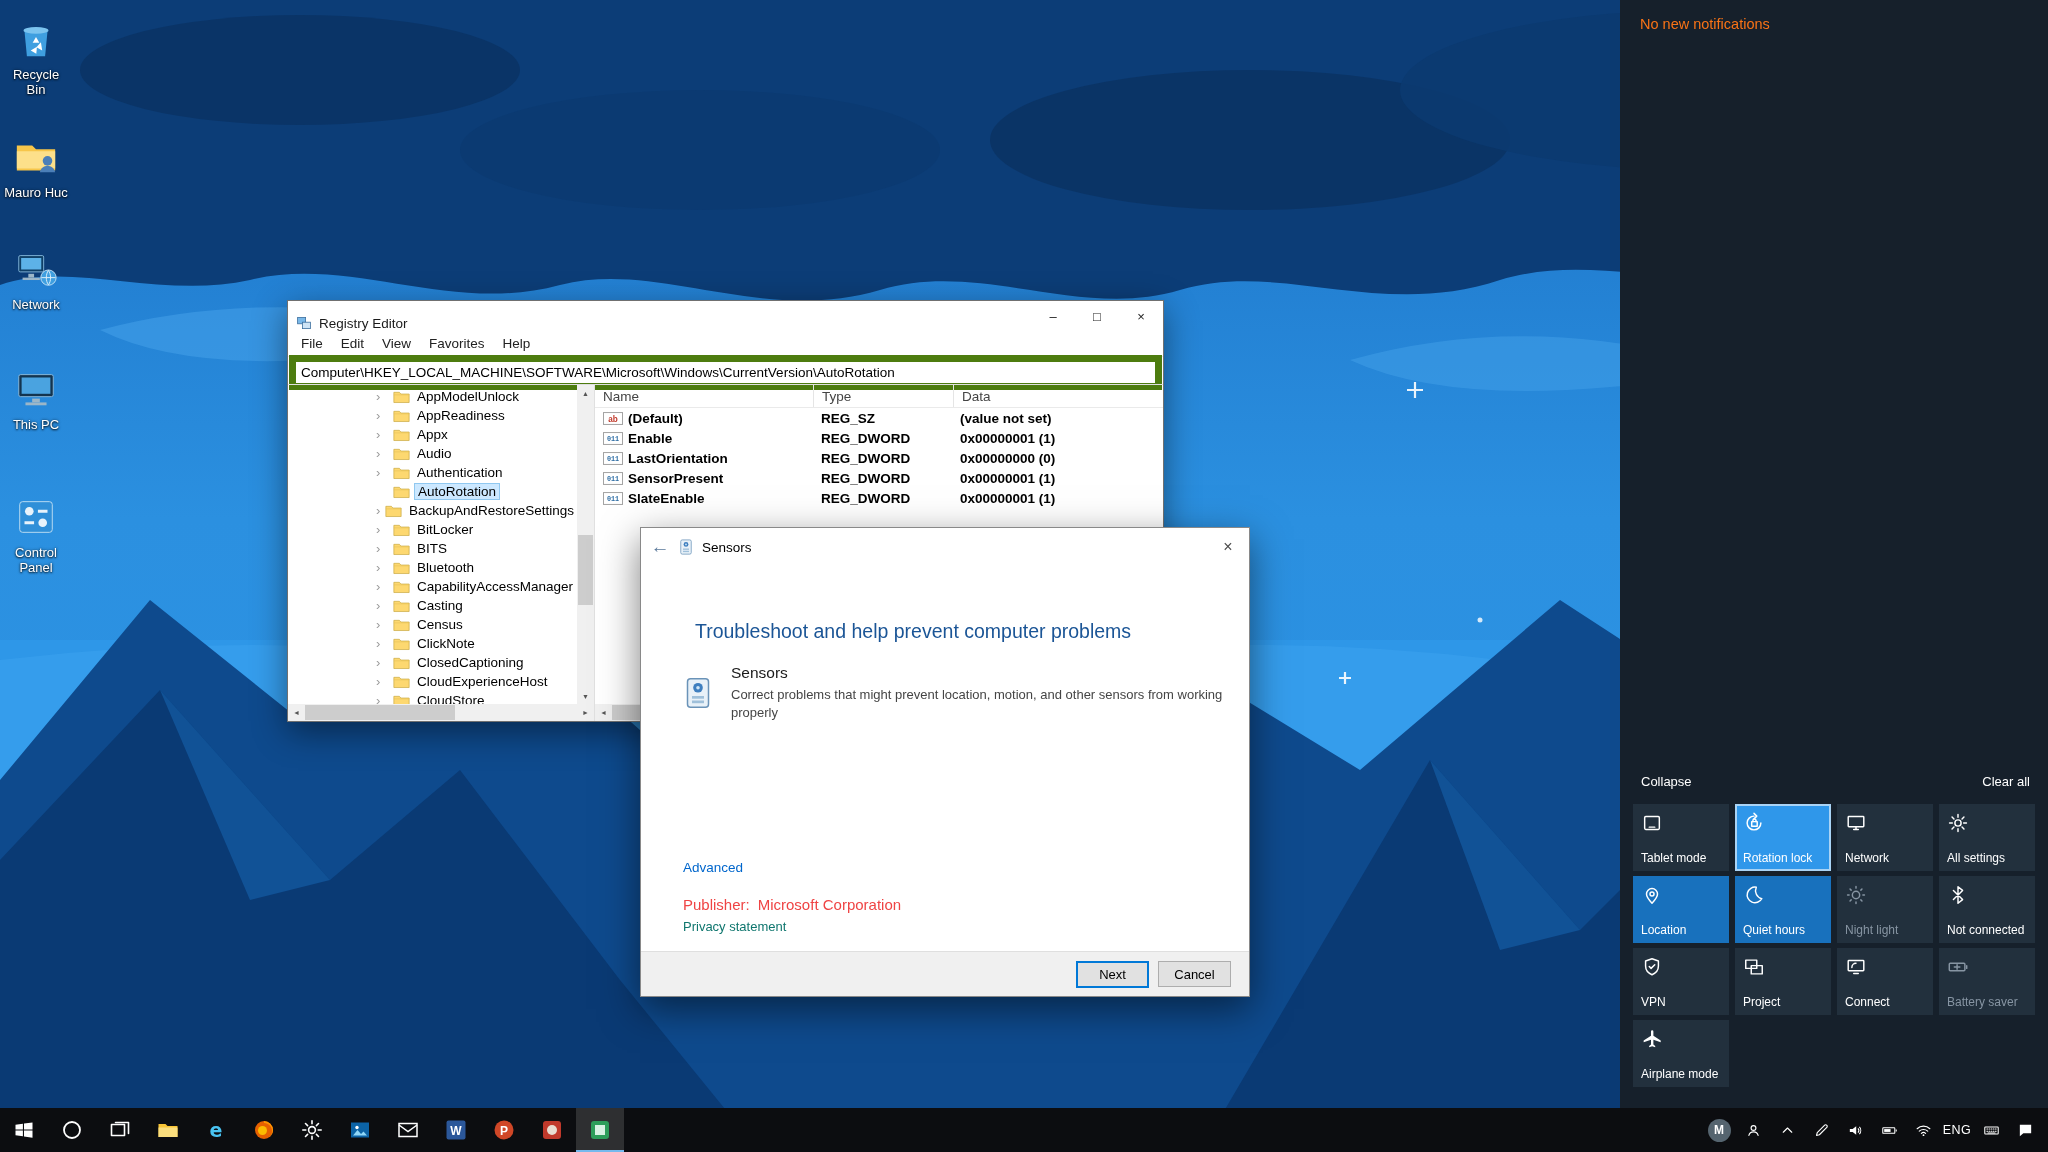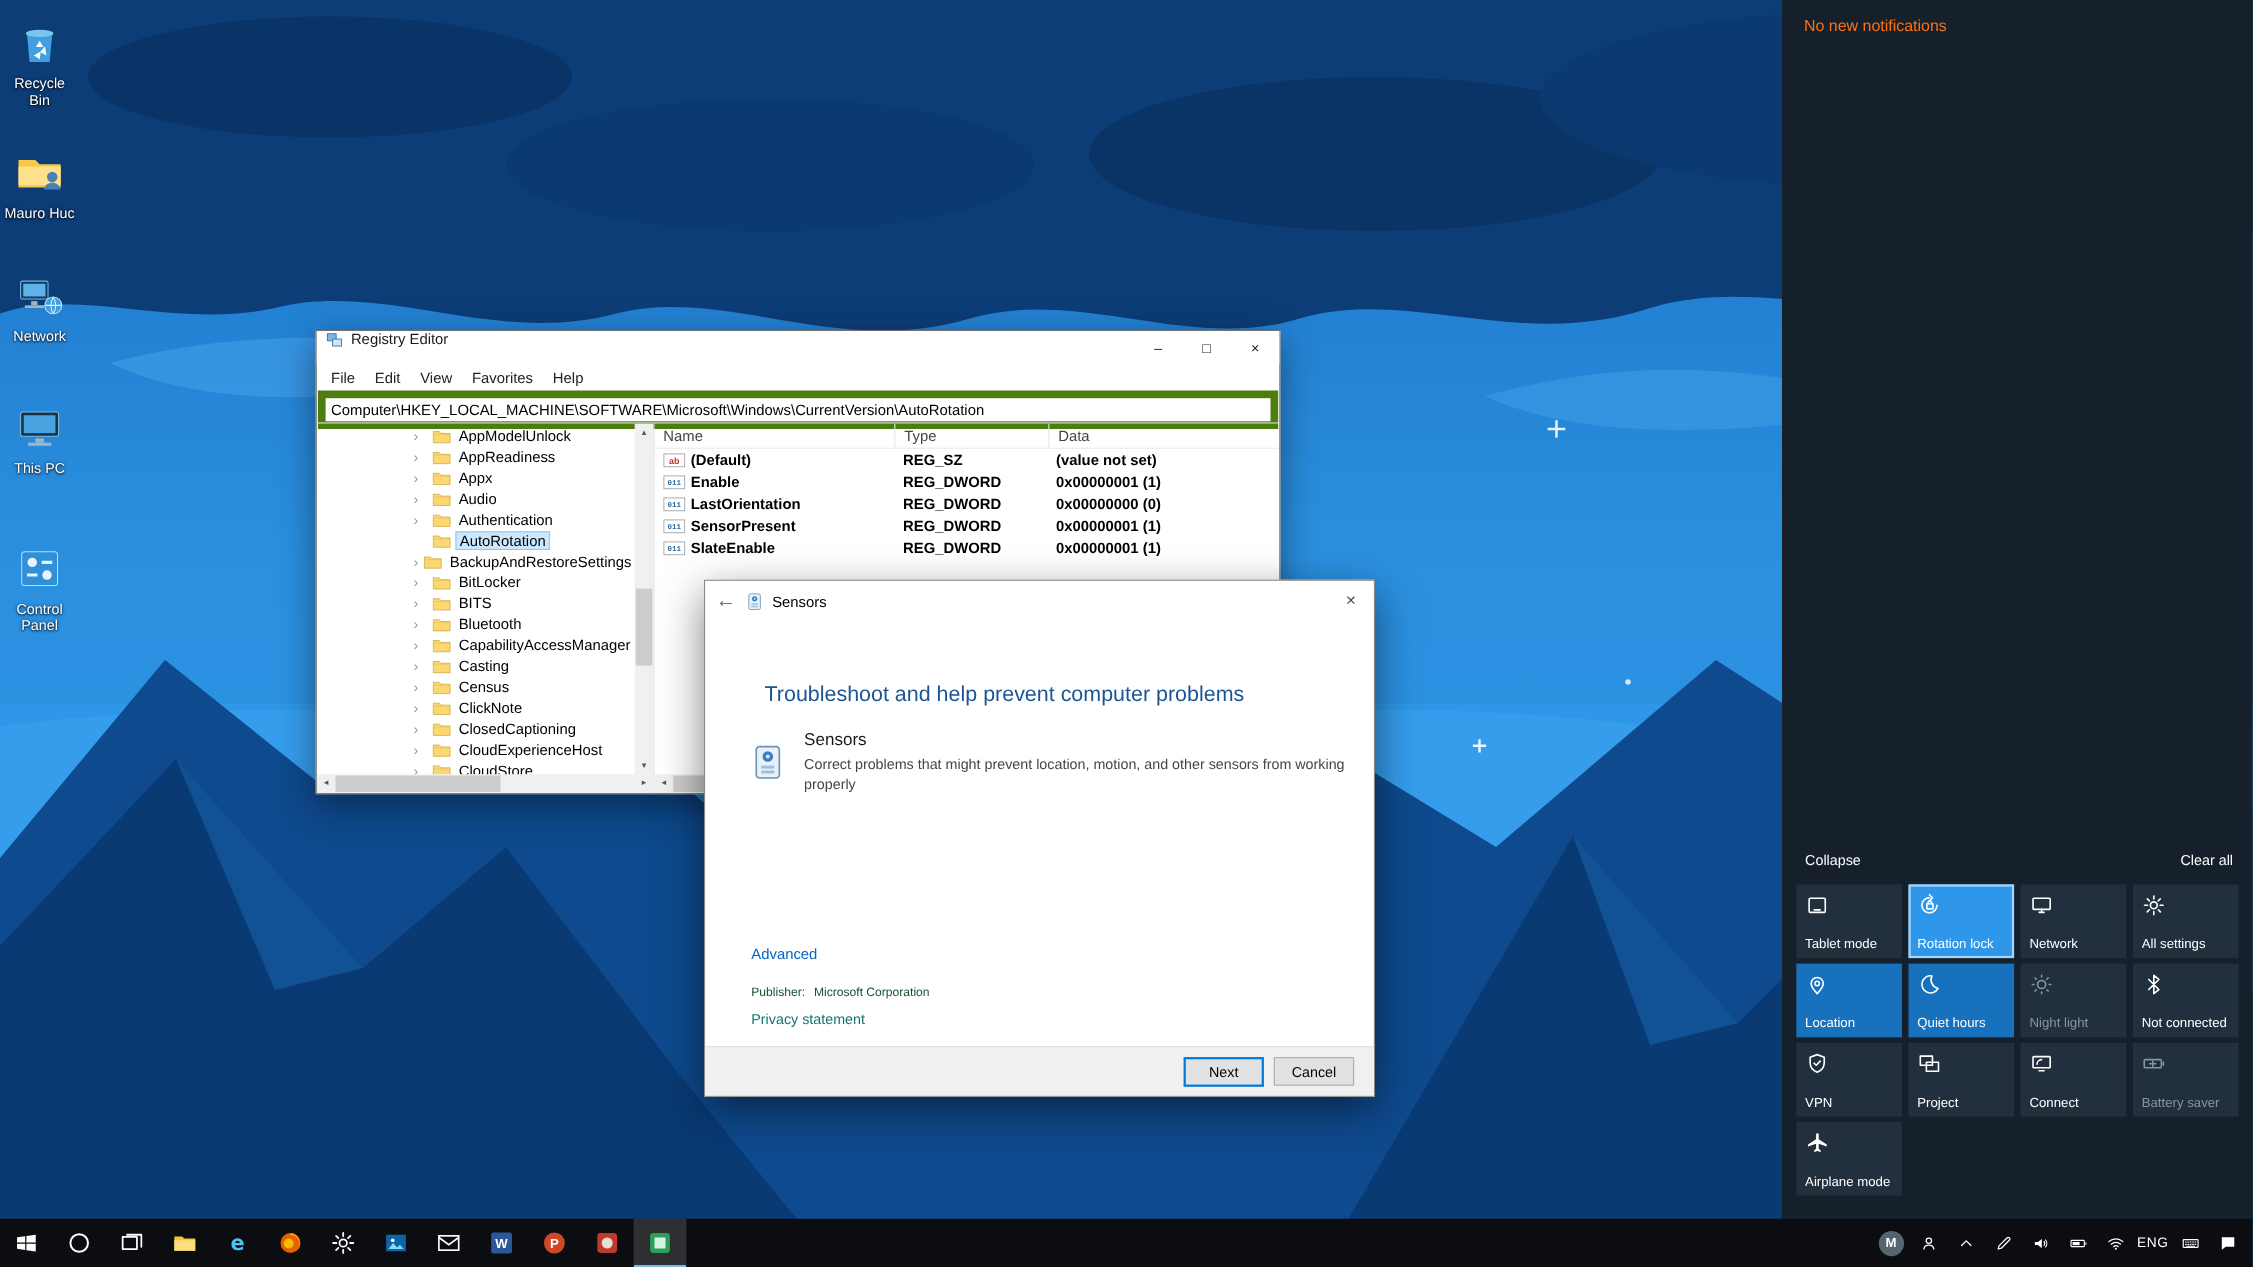--- a/index.html
+++ b/index.html
@@ -14,21 +14,21 @@
   .di-label{margin-top:2px;font-size:13px;line-height:1.15;color:#fff;
     text-shadow:0 1px 2px rgba(0,0,0,.85),0 0 3px rgba(0,0,0,.6);}
 
   
   .icn{display:inline-flex;align-items:center;justify-content:center;}
 
   
   #regedit{position:absolute;left:287px;top:300px;width:875px;height:420px;z-index:7;
     background:#fff;border:1px solid #707070;box-shadow:0 10px 32px rgba(0,0,0,.45);
     font-size:14px;color:#000;}
-  .re-titlebar{height:30px;display:flex;align-items:flex-start;padding-left:8px;gap:7px;background:#fff;}
+  .re-titlebar{height:30px;display:flex;align-items:flex-end;padding-left:8px;gap:7px;background:#fff;}
   .re-app-icn svg{width:16px;height:16px;}
   .re-title{font-size:13.5px;color:#1a1a1a;}
   .re-caption{margin-left:auto;display:flex;height:30px;}
   .cap-btn{width:44px;height:30px;display:flex;align-items:center;justify-content:center;
     font-size:13px;color:#1a1a1a;}
   .re-menubar{height:25px;display:flex;align-items:center;padding-left:4px;font-size:13.5px;color:#222;}
   .menu-item{padding:3px 9px;}
   .re-addressbar{height:27px;display:flex;align-items:center;padding:2px 1px;border-top:1px solid #ececec;}
   .re-addressbar input{flex:1;height:21px;border:7px solid #4d7c0f;background:#fff;
     font-family:"Liberation Sans",sans-serif;font-size:13.5px;padding:0 5px;color:#000;}
@@ -68,21 +68,21 @@
   .t-title-icn svg{width:18px;height:18px;}
   .t-title{font-size:13.5px;margin-left:7px;color:#000;}
   .t-close{margin-left:auto;width:38px;height:38px;display:flex;align-items:center;
     justify-content:center;font-size:16px;color:#4d4d4d;}
   .t-heading{position:absolute;left:54px;top:92px;right:36px;font-size:19.5px;color:#1b5596;}
   .t-item{position:absolute;left:39px;top:136px;display:flex;gap:15px;}
   .t-item-icn svg{width:36px;height:36px;}
   .t-item-title{font-size:15.5px;color:#1a1a1a;}
   .t-item-desc{font-size:13px;color:#454545;max-width:492px;margin-top:4px;line-height:1.4;}
   .t-advanced{position:absolute;left:42px;top:332px;font-size:13.5px;color:#0066cc;}
-  .t-publisher{position:absolute;left:42px;top:368px;font-size:11px;color:#14532d;}
+  .t-publisher{position:absolute;left:42px;top:368px;font-size:15px;color:#ef4444;}
   .t-publisher .lbl{margin-right:8px;}
   .t-privacy{position:absolute;left:42px;top:391px;font-size:13px;color:#0f766e;}
   .t-footer{position:absolute;left:0;right:0;bottom:0;height:44px;background:#f0f0f0;
     border-top:1px solid #dfdfdf;display:flex;align-items:center;justify-content:flex-end;
     gap:9px;padding-right:18px;}
   .t-btn{min-width:73px;height:26px;background:#e1e1e1;border:1px solid #adadad;
     font-family:"Liberation Sans",sans-serif;font-size:13px;color:#000;}
   .t-btn.primary{border:2px solid #0078d7;height:27px;}
 
   

